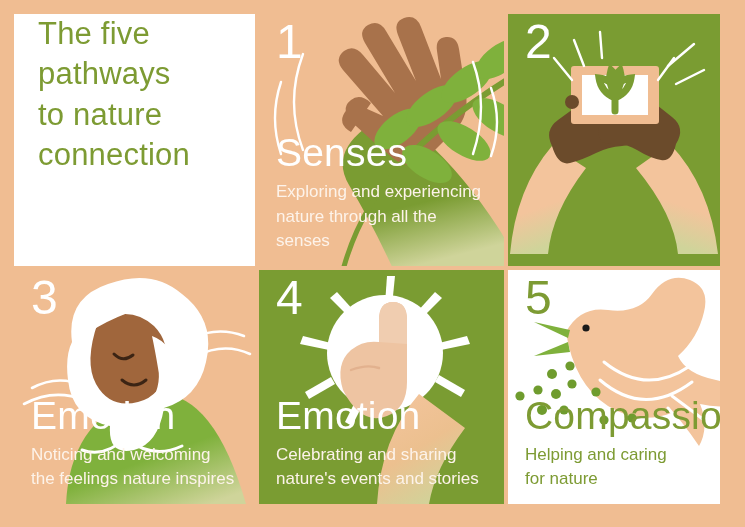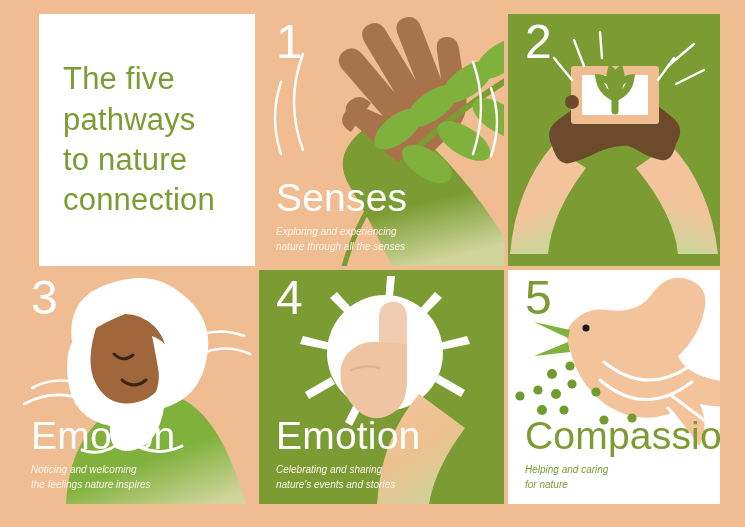--- a/index.html
+++ b/index.html
@@ -17,21 +17,21 @@
     grid-template-rows:252px 234px;
     gap:4px;
     background:#f0bd92;
   }
   .cell{position:relative;overflow:hidden;}
   .bg-white{background:#ffffff;}
   .bg-peach{background:#f0bd92;}
   .bg-green{background:#7a9c32;}
 
   
-  .title-card{display:flex;align-items:center;margin-left:25px;}
+  .title-card{display:flex;}
   .title-text{
     color:#7d9b33;
     font-size:31px;line-height:1.30;
     font-weight:300;letter-spacing:.2px;
     padding:0 24px;
     white-space:pre-line;
   }
 
   
   .num{
@@ -43,23 +43,22 @@
   .num.light{color:#ffffff;}
   .num.olive{color:#7d9b33;}
   .caption{
     position:absolute;left:17px;right:10px;bottom:12px;z-index:6;
   }
   .ttl{
     font-size:39px;font-weight:300;line-height:1.05;
     letter-spacing:.2px;margin-bottom:6px;
   }
   .sub{
-    font-size:10px;line-height:1.45;font-weight:400;
+    font-size:17px;line-height:1.45;font-weight:400;
     white-space:pre-line;
-    font-style:italic;
   }
   .light .ttl,.caption.light .ttl{color:#ffffff;}
   .caption.light .sub{color:#fdf3ea;}
   .caption.olive .ttl{color:#7d9b33;}
   .caption.olive .sub{color:#7d9b33;}
 
   .art{position:absolute;inset:0;z-index:1;}
   .art svg{width:100%;height:100%;display:block;}
 </style>
 </head>

